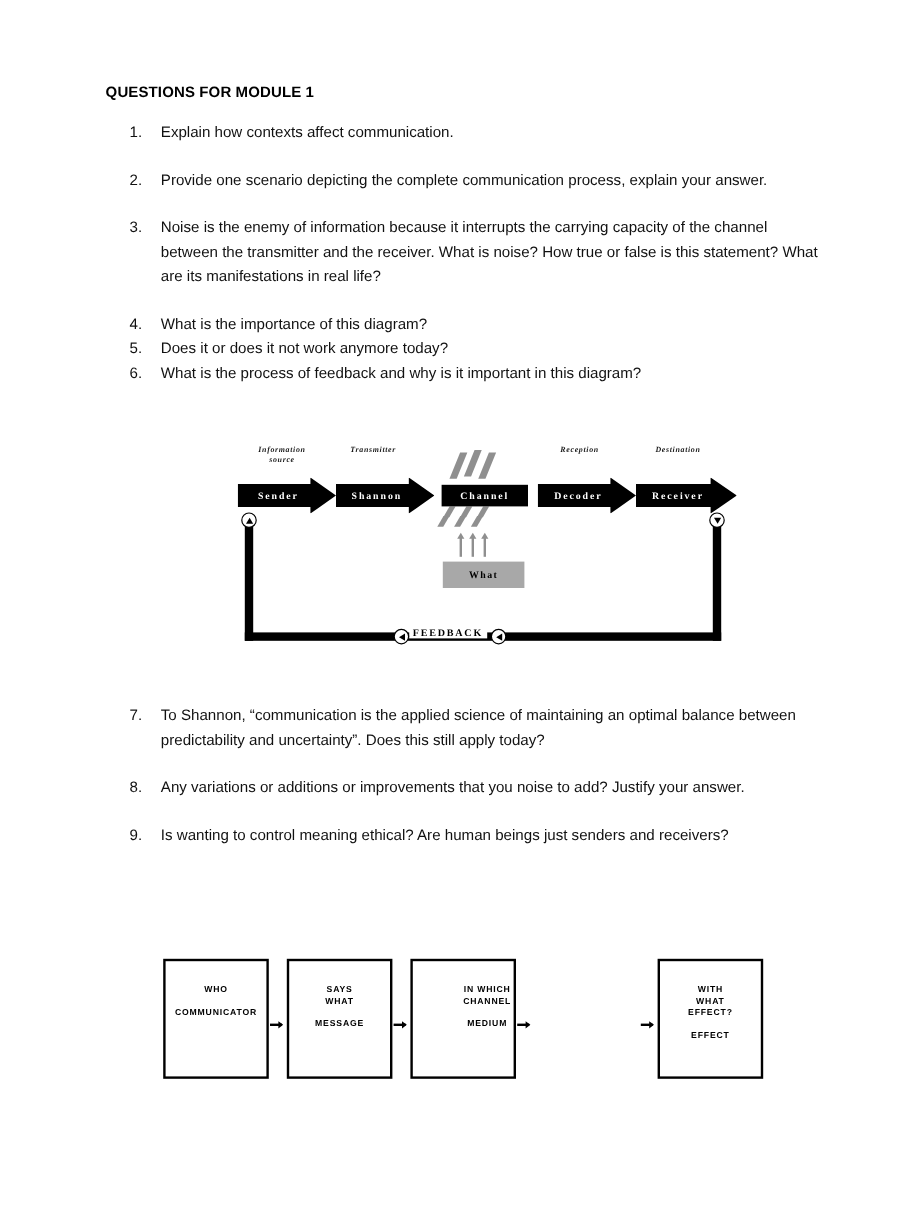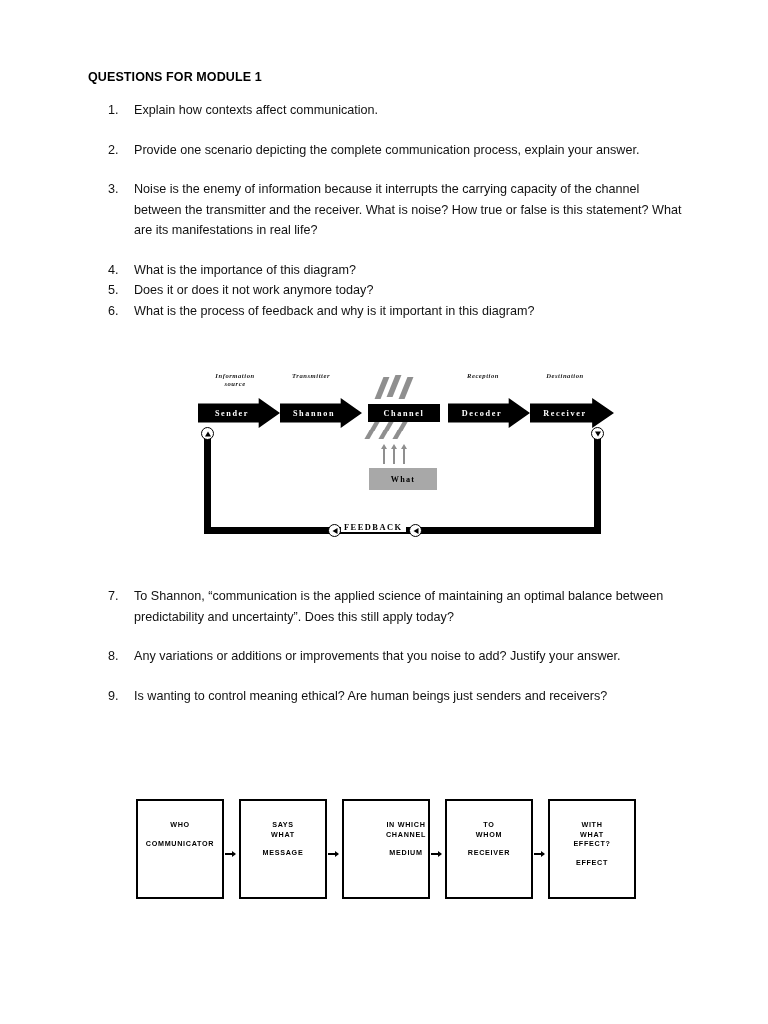--- a/index.html
+++ b/index.html
@@ -354,24 +354,20 @@
       <div class="lw-a">MESSAGE</div>
     </div>
     <div class="lw-conn" style="left:192px;"></div>
 
     <div class="lw-box" style="left:206px;padding-left:40px;">
       <div class="lw-q">IN WHICH<br>CHANNEL</div>
       <div class="lw-a">MEDIUM</div>
     </div>
     <div class="lw-conn" style="left:295px;"></div>
 
-    <div class="lw-box" style="left:309px;">
-      <div class="lw-q">TO<br>WHOM</div>
-      <div class="lw-a">RECEIVER</div>
-    </div>
     <div class="lw-conn" style="left:398px;"></div>
 
     <div class="lw-box" style="left:412px;">
       <div class="lw-q">WITH<br>WHAT<br>EFFECT?</div>
       <div class="lw-a">EFFECT</div>
     </div>
   </div>
 
 </div>
 

